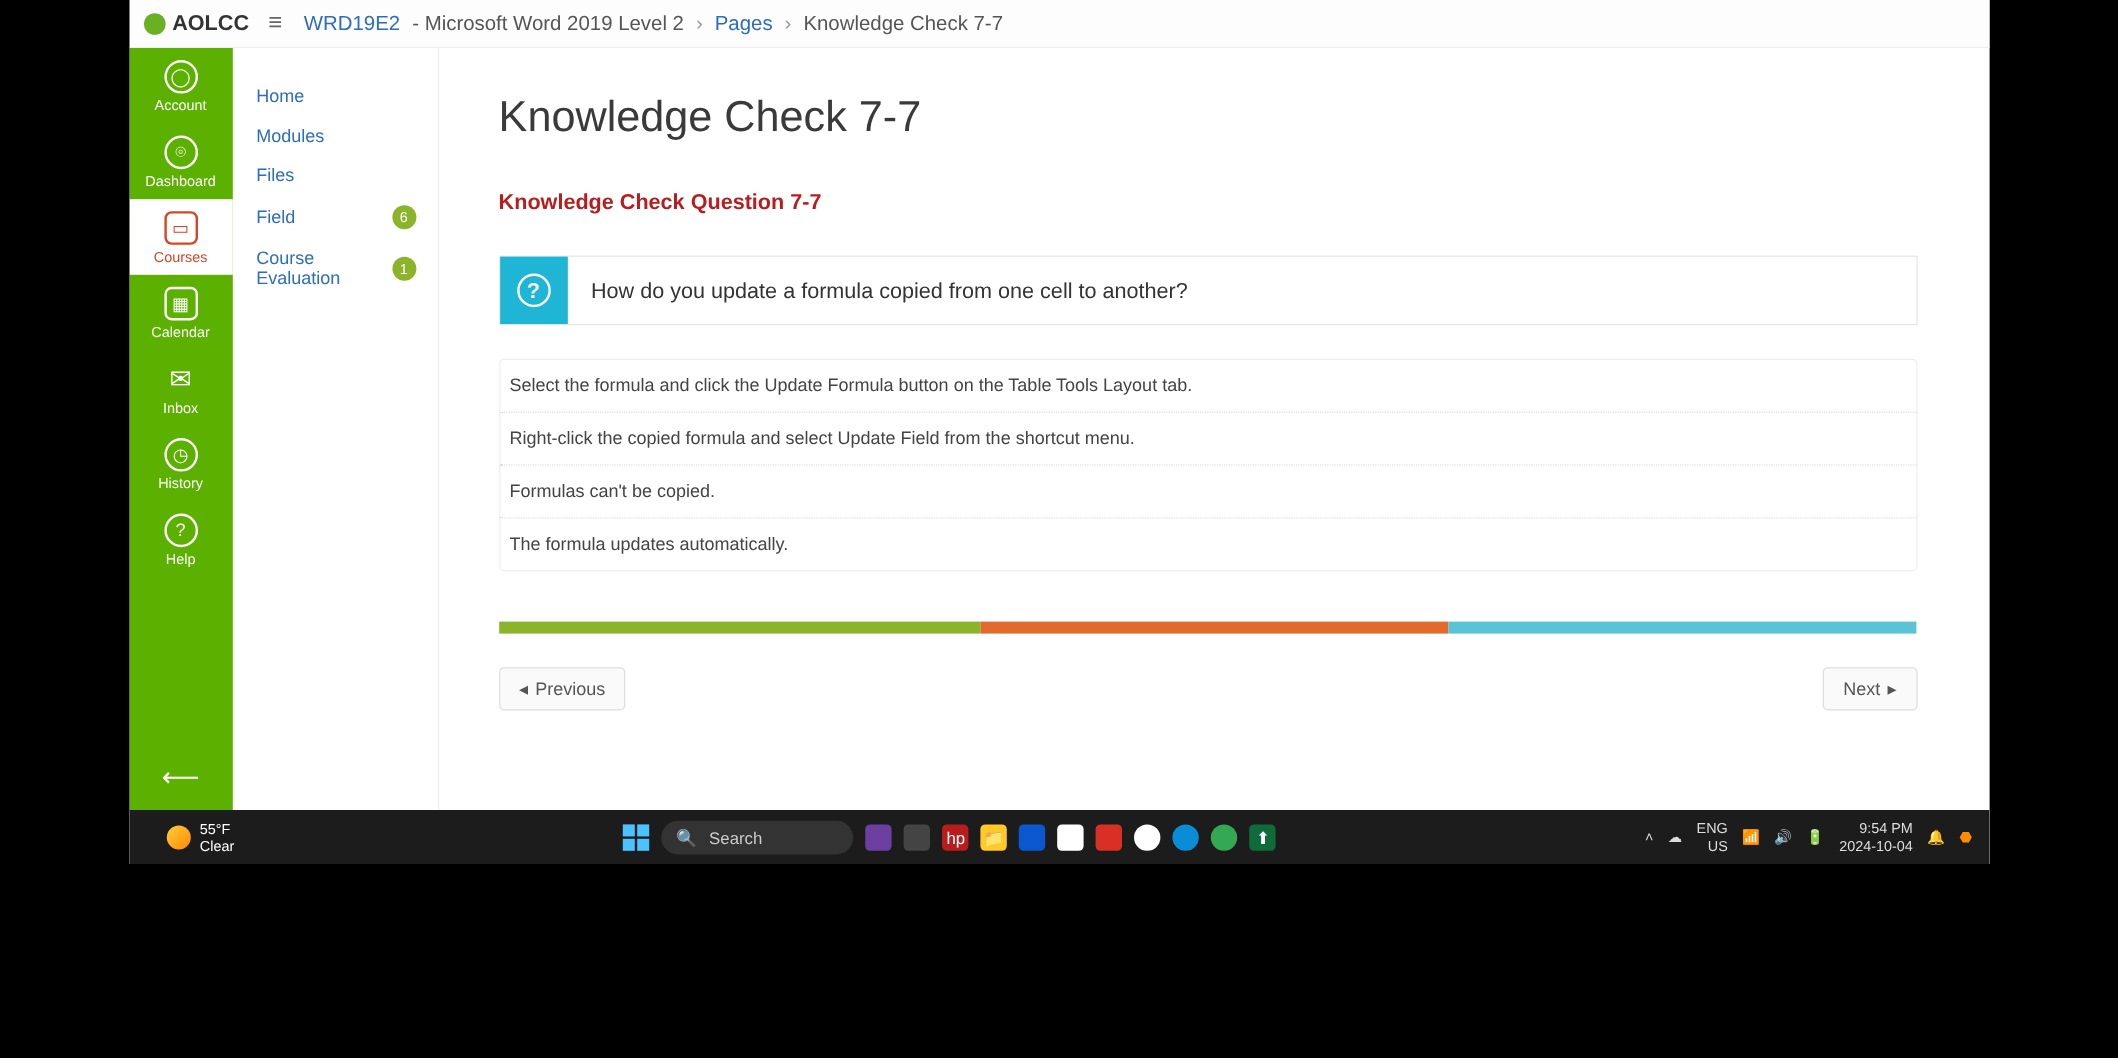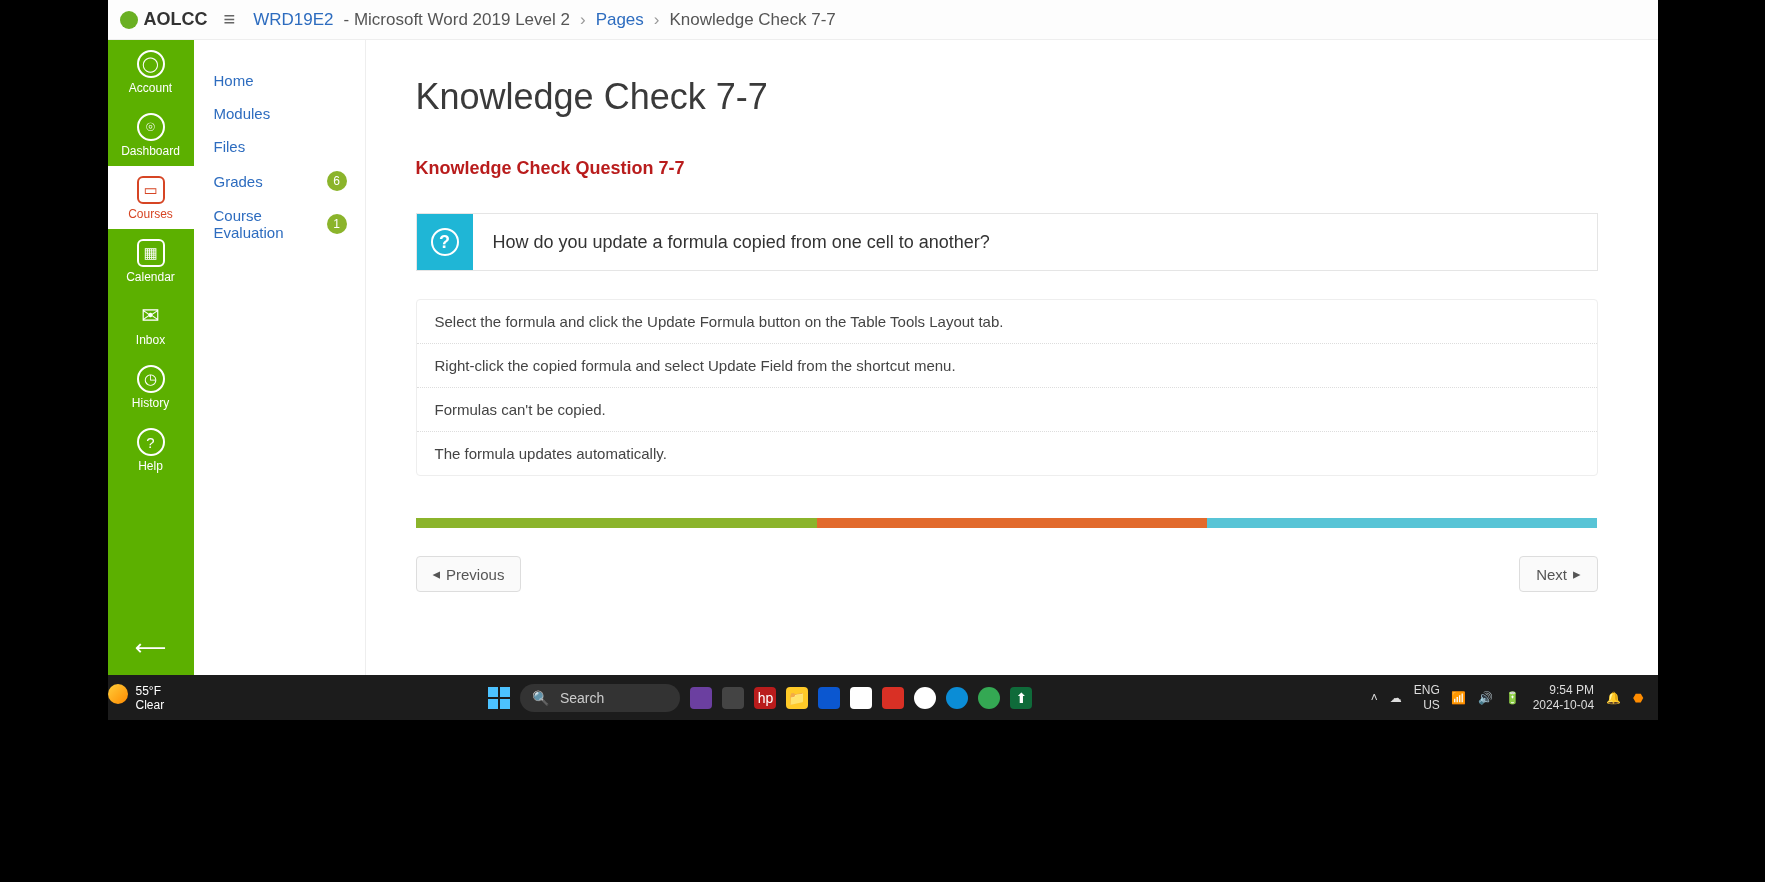--- a/index.html
+++ b/index.html
@@ -34,34 +34,34 @@
 
     
     .main { flex:1; padding:36px 60px 0 50px; overflow:auto; position:relative; }
     .page-title { font-size:36px; font-weight:300; color:#3a3a3a; margin-bottom:40px; }
     .qtitle { color:#b91c1c; font-weight:700; font-size:18px; margin-bottom:34px; }
     .qbox { border:1px solid #e5e5e5; display:flex; align-items:center; gap:20px; padding:0; margin-bottom:28px; }
     .qicon { width:56px; height:56px; background:#1fb6d6; color:#fff; display:flex; align-items:center; justify-content:center; font-size:26px; border:2px solid #1fb6d6; }
     .qicon span { display:inline-flex; width:28px; height:28px; border:2px solid #fff; border-radius:50%; align-items:center; justify-content:center; font-size:18px; font-weight:600; }
     .qtext { font-size:18px; color:#333; padding:14px 10px 14px 0; }
     .answers { border:1px solid #eee; border-radius:4px; }
-    .answer { padding:13px 18px; font-size:15px; color:#444; border-bottom:1px dotted #ddd; cursor:pointer; }
+    .answer { padding:13px 8px; font-size:15px; color:#444; border-bottom:1px dotted #ddd; cursor:pointer; }
     .answer:last-child { border-bottom:none; }
 
     .progress { display:flex; height:10px; margin-top:42px; width:100%; }
     .seg1 { background:#8bb42b; }
     .seg2 { background:#e26a2c; }
     .seg3 { background:#58c4d6; }
 
     .pager { display:flex; justify-content:space-between; margin-top:28px; padding-bottom:20px; }
     .pbtn { border:1px solid #ddd; background:#fafafa; color:#555; font-size:15px; padding:8px 16px; border-radius:4px; cursor:pointer; display:inline-flex; align-items:center; gap:6px; }
 
     
     .taskbar { position:absolute; left:0; right:0; bottom:0; height:45px; background:#1c1c1c; display:flex; align-items:center; color:#fff; font-size:12px; }
-    .wx { display:flex; gap:8px; padding:0 0; }
+    .wx { display:flex; align-items:center; gap:8px; padding:0 31px; }
     .wx-icon { width:20px; height:20px; border-radius:50%; background:linear-gradient(135deg,#ffce3a,#ff8a00); }
     .tb-center { flex:1; display:flex; align-items:center; justify-content:center; gap:10px; }
     .start { width:22px; height:22px; display:grid; grid-template-columns:1fr 1fr; grid-template-rows:1fr 1fr; gap:2px; cursor:pointer; }
     .start span { background:#4cc2ff; }
     .search { display:flex; align-items:center; gap:10px; background:#333; border-radius:20px; padding:6px 18px 6px 12px; color:#ccc; font-size:14px; min-width:160px; }
     .tb-icons { display:flex; align-items:center; gap:10px; }
     .tb-ico { width:22px; height:22px; border-radius:4px; display:inline-flex; align-items:center; justify-content:center; font-size:14px; cursor:pointer; }
     .tray { display:flex; align-items:center; gap:12px; padding:0 14px; color:#ddd; font-size:12px; }
     .tray .col { text-align:right; line-height:1.2; }
   </style>
@@ -126,21 +126,21 @@
       <a href="#">
           <span>Home</span>
         </a>
       <a href="#">
           <span>Modules</span>
         </a>
       <a href="#">
           <span>Files</span>
         </a>
       <a href="#">
-        <span>Grades</span>
+        <span>Field</span>
         <span class="badge">6</span>
       </a>
       <a href="#">
         <span>Course Evaluation</span>
         <span class="badge">1</span>
       </a>
     </nav>
 
     <main class="main">
       <h1 class="page-title">Knowledge Check 7-7</h1>

